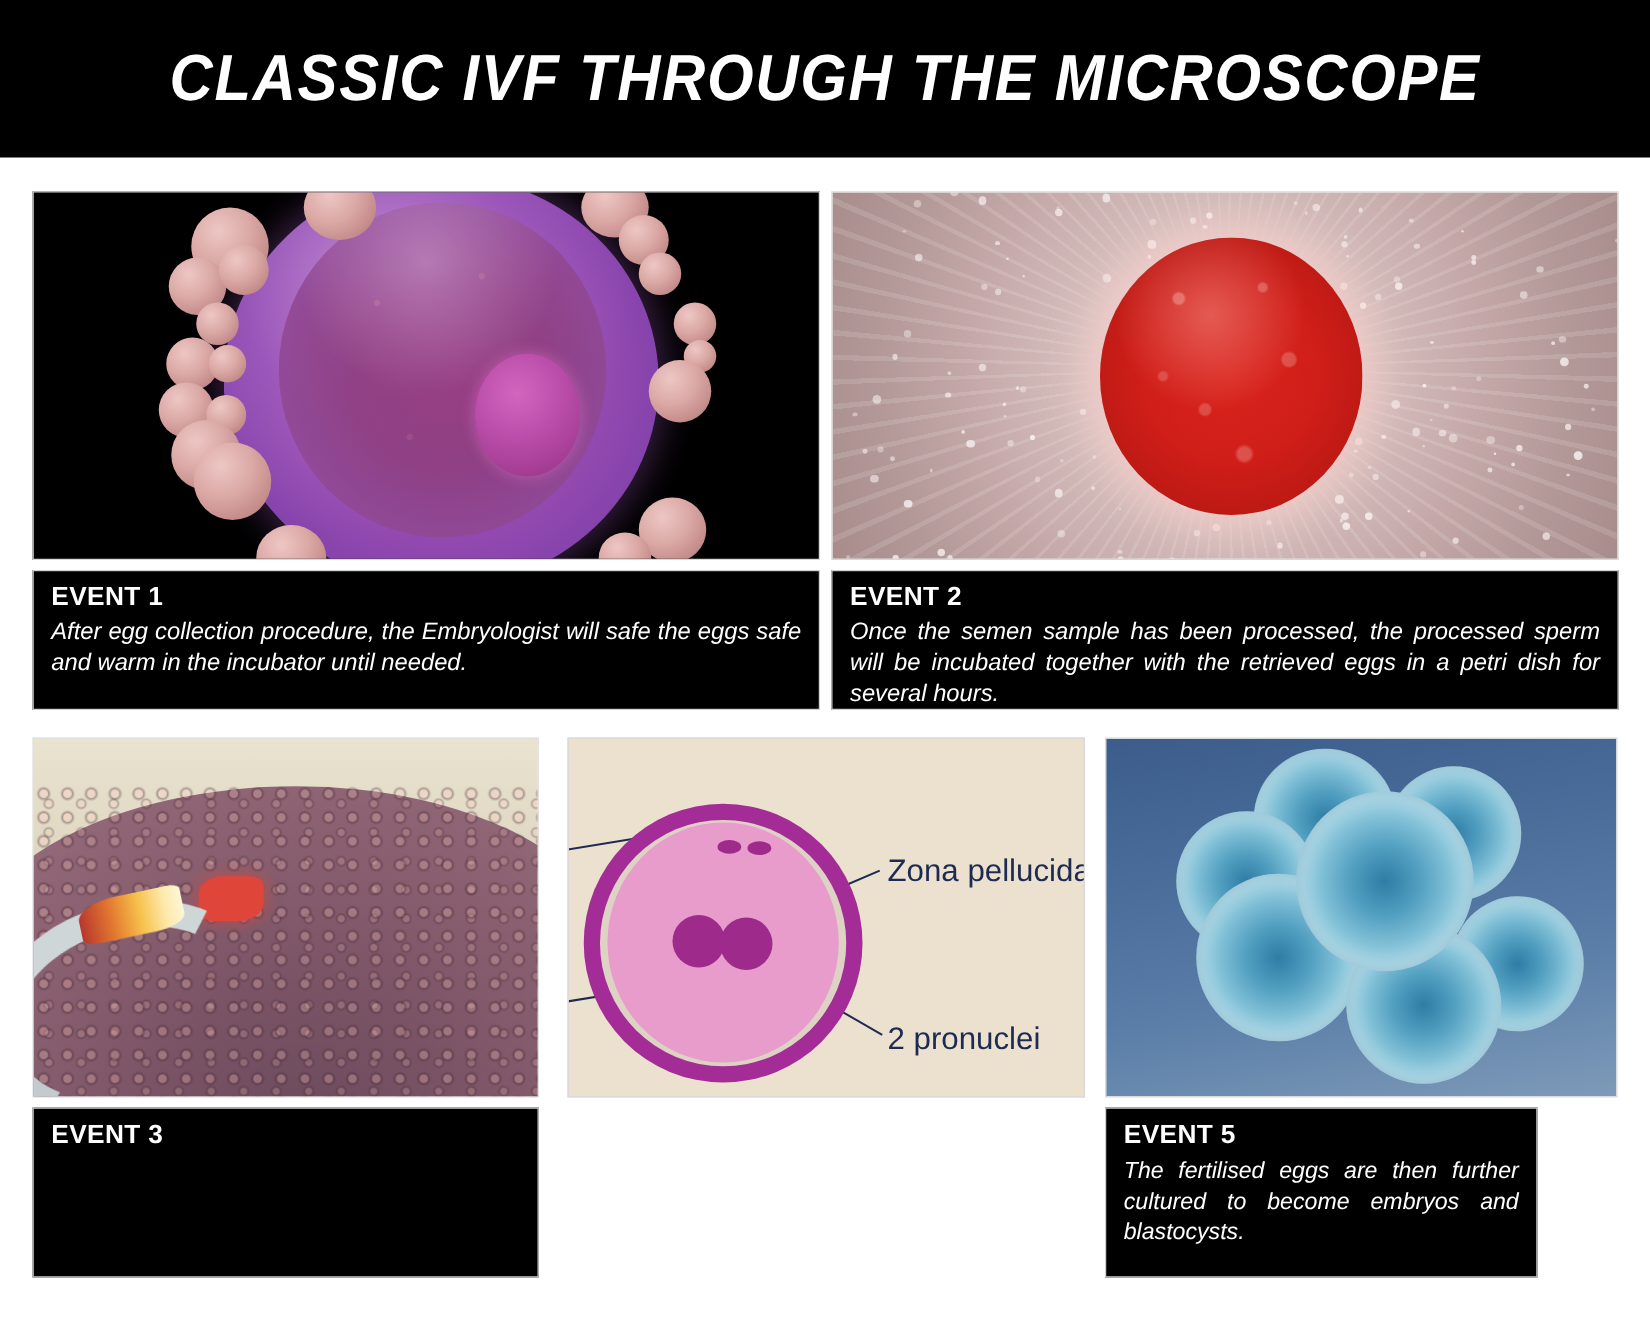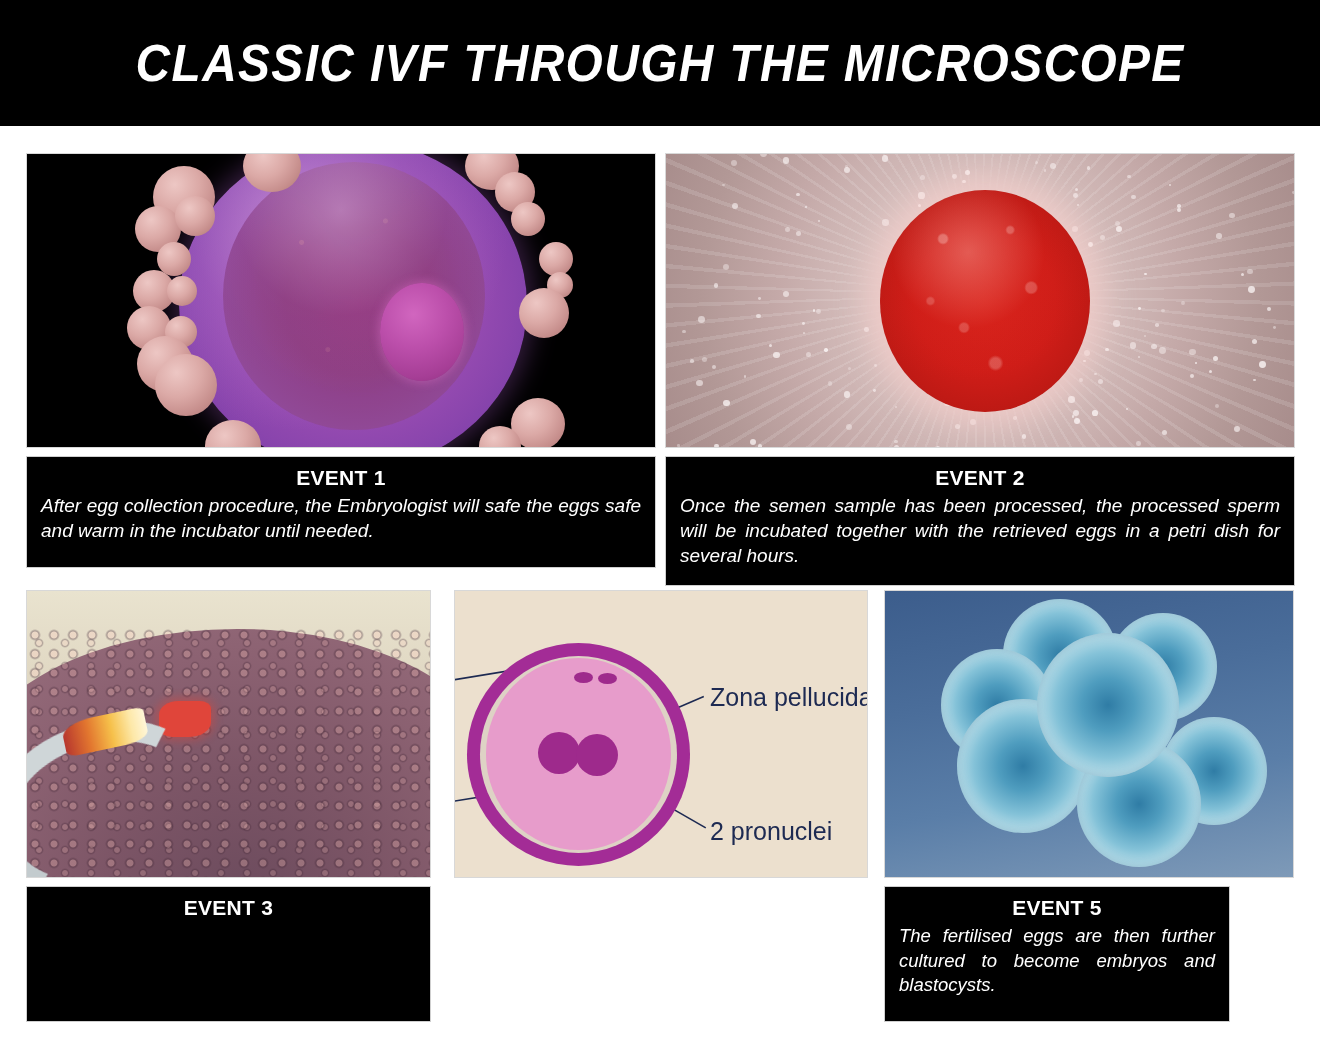--- a/index.html
+++ b/index.html
@@ -54,40 +54,39 @@
     background: #000000;
     border: 1px solid #cfcfcf;
     color: #ffffff;
     padding: 9px 14px 10px 14px;
     overflow: hidden;
   }
   .caption-title {
     font-family: "Liberation Sans", sans-serif;
     font-weight: 700;
     font-size: 21px;
-    text-align: center;
     line-height: 1.15;
     margin-bottom: 4px;
     letter-spacing: 0.3px;
   }
   .caption-body {
     font-family: "Liberation Sans", sans-serif;
     font-style: italic;
     font-size: 19px;
     line-height: 1.30;
     text-align: justify;
     text-justify: inter-word;
   }
   .caption-body.narrow { font-size: 18.5px; line-height: 1.32; }
 
   
   #panel-1 { left: 26px;  top: 153px; width: 630px; height: 295px; }
   #panel-2 { left: 665px; top: 153px; width: 630px; height: 295px; }
   #caption-1 { left: 26px;  top: 456px; width: 630px; height: 112px; }
-  #caption-2 { left: 665px; top: 456px; width: 630px; height: 130px; }
+  #caption-2 { left: 665px; top: 456px; width: 630px; height: 112px; }
 
   
   #panel-3 { left: 26px;  top: 590px; width: 405px; height: 288px; }
   #panel-4 { left: 454px; top: 590px; width: 414px; height: 288px; }
   #panel-5 { left: 884px; top: 590px; width: 410px; height: 288px; }
   #caption-3 { left: 26px;  top: 886px; width: 405px; height: 136px; }
   #caption-4 { left: 454px; top: 886px; width: 414px; height: 136px; }
   #caption-5 { left: 884px; top: 886px; width: 346px; height: 136px; }
 
   

